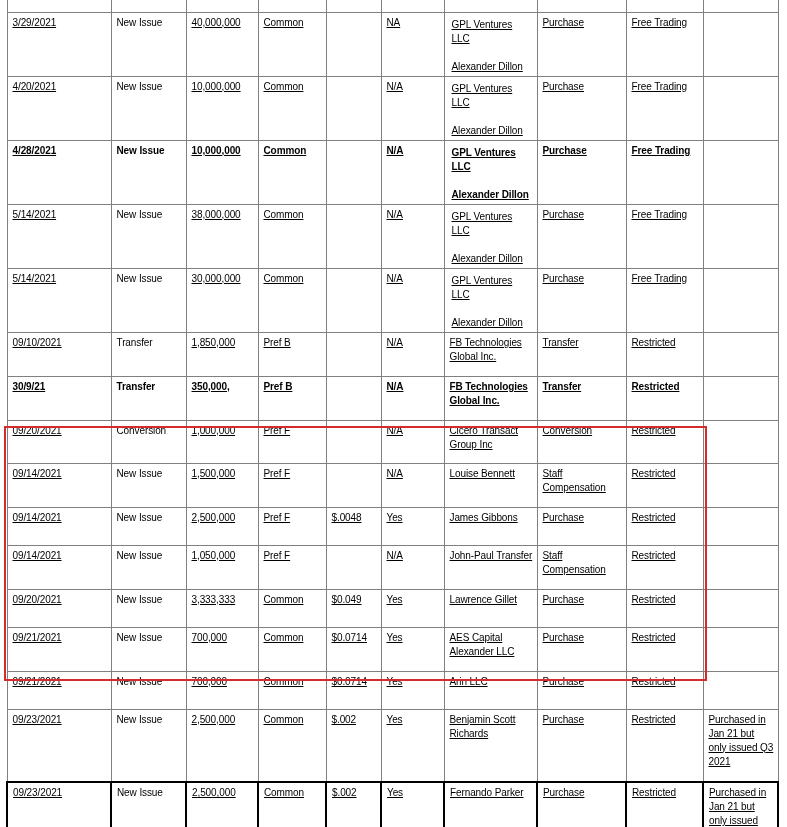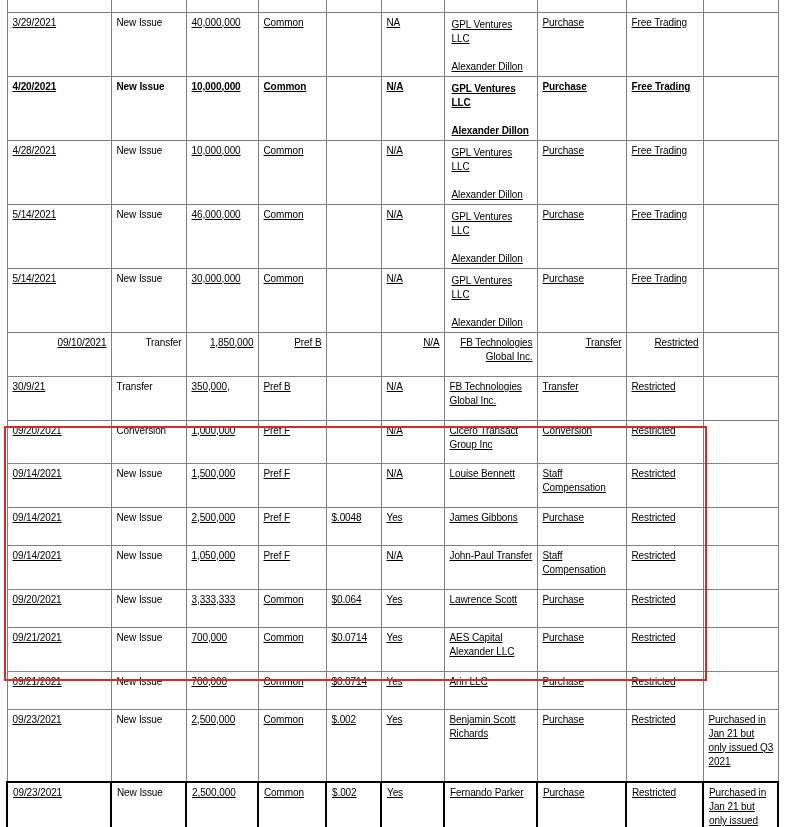--- a/index.html
+++ b/index.html
@@ -74,54 +74,54 @@
         <td></td>
         <td><span class="u">NA</span></td>
         <td>
           <div class="para u">GPL Ventures LLC</div>
           <div class="para u para-gap">Alexander Dillon</div>
         </td>
         <td><span class="u">Purchase</span></td>
         <td><span class="u">Free Trading</span></td>
         <td></td>
       </tr>
+      <tr style="height: 57px;">
+        <td><span class="u">4/20/2021</span></td>
+        <td><span>New Issue</span></td>
+        <td><span class="u">10,000,000</span></td>
+        <td><span class="u">Common</span></td>
+        <td></td>
+        <td><span class="u">N/A</span></td>
+        <td>
+          <div class="para u">GPL Ventures LLC</div>
+          <div class="para u para-gap">Alexander Dillon</div>
+        </td>
+        <td><span class="u">Purchase</span></td>
+        <td><span class="u">Free Trading</span></td>
+        <td></td>
+      </tr>
       <tr style="height: 57px; font-weight: bold;">
-        <td><span class="u">4/20/2021</span></td>
-        <td><span>New Issue</span></td>
-        <td><span class="u">10,000,000</span></td>
-        <td><span class="u">Common</span></td>
-        <td></td>
-        <td><span class="u">N/A</span></td>
-        <td>
-          <div class="para u">GPL Ventures LLC</div>
-          <div class="para u para-gap">Alexander Dillon</div>
-        </td>
-        <td><span class="u">Purchase</span></td>
-        <td><span class="u">Free Trading</span></td>
-        <td></td>
-      </tr>
-      <tr style="height: 57px;">
         <td><span class="u">4/28/2021</span></td>
         <td><span>New Issue</span></td>
         <td><span class="u">10,000,000</span></td>
         <td><span class="u">Common</span></td>
         <td></td>
         <td><span class="u">N/A</span></td>
         <td>
           <div class="para u">GPL Ventures LLC</div>
           <div class="para u para-gap">Alexander Dillon</div>
         </td>
         <td><span class="u">Purchase</span></td>
         <td><span class="u">Free Trading</span></td>
         <td></td>
       </tr>
       <tr style="height: 58px;">
         <td><span class="u">5/14/2021</span></td>
         <td><span>New Issue</span></td>
-        <td><span class="u">46,000,000</span></td>
+        <td><span class="u">38,000,000</span></td>
         <td><span class="u">Common</span></td>
         <td></td>
         <td><span class="u">N/A</span></td>
         <td>
           <div class="para u">GPL Ventures LLC</div>
           <div class="para u para-gap">Alexander Dillon</div>
         </td>
         <td><span class="u">Purchase</span></td>
         <td><span class="u">Free Trading</span></td>
         <td></td>
@@ -134,33 +134,33 @@
         <td></td>
         <td><span class="u">N/A</span></td>
         <td>
           <div class="para u">GPL Ventures LLC</div>
           <div class="para u para-gap">Alexander Dillon</div>
         </td>
         <td><span class="u">Purchase</span></td>
         <td><span class="u">Free Trading</span></td>
         <td></td>
       </tr>
-      <tr style="height: 44px; text-align: right;">
+      <tr style="height: 44px;">
         <td><span class="u">09/10/2021</span></td>
         <td><span>Transfer</span></td>
         <td><span class="u">1,850,000</span></td>
         <td><span class="u">Pref B</span></td>
         <td></td>
         <td><span class="u">N/A</span></td>
         <td><span class="u">FB Technologies Global Inc.</span></td>
         <td><span class="u">Transfer</span></td>
         <td><span class="u">Restricted</span></td>
         <td></td>
       </tr>
-      <tr style="height: 44px;">
+      <tr style="height: 44px; font-weight: bold;">
         <td><span class="u">30/9/21</span></td>
         <td><span>Transfer</span></td>
         <td><span class="u">350,000,</span></td>
         <td><span class="u">Pref B</span></td>
         <td></td>
         <td><span class="u">N/A</span></td>
         <td><span class="u">FB Technologies Global Inc.</span></td>
         <td><span class="u">Transfer</span></td>
         <td><span class="u">Restricted</span></td>
         <td></td>
@@ -211,23 +211,23 @@
         <td><span class="u">John-Paul Transfer</span></td>
         <td><span class="u">Staff Compensation</span></td>
         <td><span class="u">Restricted</span></td>
         <td></td>
       </tr>
       <tr style="height: 38px;">
         <td><span class="u">09/20/2021</span></td>
         <td><span>New Issue</span></td>
         <td><span class="u">3,333,333</span></td>
         <td><span class="u">Common</span></td>
-        <td><span class="u">$0.064</span></td>
-        <td><span class="u">Yes</span></td>
-        <td><span class="u">Lawrence Scott</span></td>
+        <td><span class="u">$0.049</span></td>
+        <td><span class="u">Yes</span></td>
+        <td><span class="u">Lawrence Gillet</span></td>
         <td><span class="u">Purchase</span></td>
         <td><span class="u">Restricted</span></td>
         <td></td>
       </tr>
       <tr style="height: 44px;">
         <td><span class="u">09/21/2021</span></td>
         <td><span>New Issue</span></td>
         <td><span class="u">700,000</span></td>
         <td><span class="u">Common</span></td>
         <td><span class="u">$0.0714</span></td>

